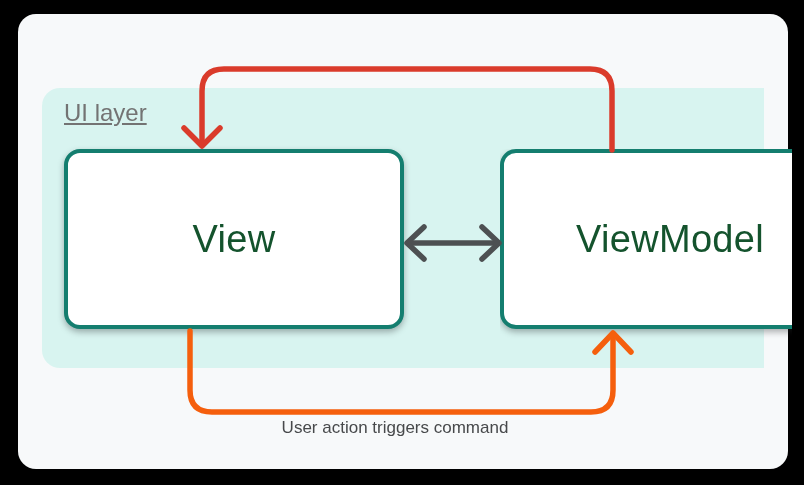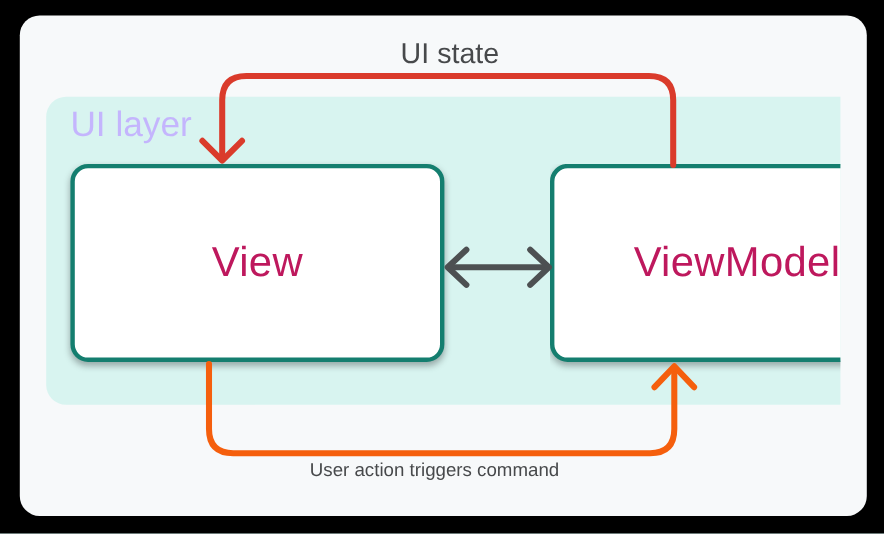--- a/index.html
+++ b/index.html
@@ -33,56 +33,58 @@
     top: 88px;
     width: 722px;
     height: 280px;
     border-radius: 18px 0 0 18px;
     background: #d8f4f0;
   }
   .band-label {
     position: absolute;
     left: 64px;
     top: 96px;
-    font-size: 32px;
+    font-size: 24px;
     line-height: 34px;
-    color: #c4b5fd;
+    color: #737373;
     white-space: nowrap;
+    text-decoration: underline;
   }
   .node {
     position: absolute;
     box-sizing: border-box;
     width: 340px;
     height: 180px;
     background: #ffffff;
     border: 4px solid #147e6f;
     border-radius: 16px;
     box-shadow: 0 3px 6px rgba(32, 33, 36, 0.35);
     display: flex;
     align-items: center;
     justify-content: center;
   }
   .node-label {
     font-size: 38px;
     font-weight: 500;
     letter-spacing: 0.3px;
-    color: #be185d;
+    color: #14532d;
     white-space: nowrap;
   }
   .node-view {
     left: 64px;
     top: 149px;
   }
   .vm-clip {
     position: absolute;
     left: 500px;
     top: 149px;
     width: 264px;
     height: 192px;
     overflow: hidden;
+    padding-left: 28px;
   }
   .node-viewmodel {
     position: absolute;
     left: 0;
     top: 0;
   }
   .arrow-layer {
     position: absolute;
     inset: 0;
     width: 804px;
@@ -136,17 +138,16 @@
       <path d="M 190 331 L 190 390 Q 190 412 212 412 L 591 412 Q 613 412 613 390 L 613 336"></path>
       <path d="M 595 352 L 613 333 L 631 352"></path>
     </g>
     <g fill="none" stroke-width="5.5" stroke-linecap="round" stroke-linejoin="round" stroke="#4d5052">
       <path d="M 409 243 L 497 243"></path>
       <path d="M 424 227 L 407 243 L 424 259"></path>
       <path d="M 482 227 L 499 243 L 482 259"></path>
     </g>
   </svg>
 
-  <div class="flow-label label-ui-state">UI state</div>
 
   <div class="flow-label label-user-action">User action triggers command</div>
 
 </div>
 
 </body></html>

